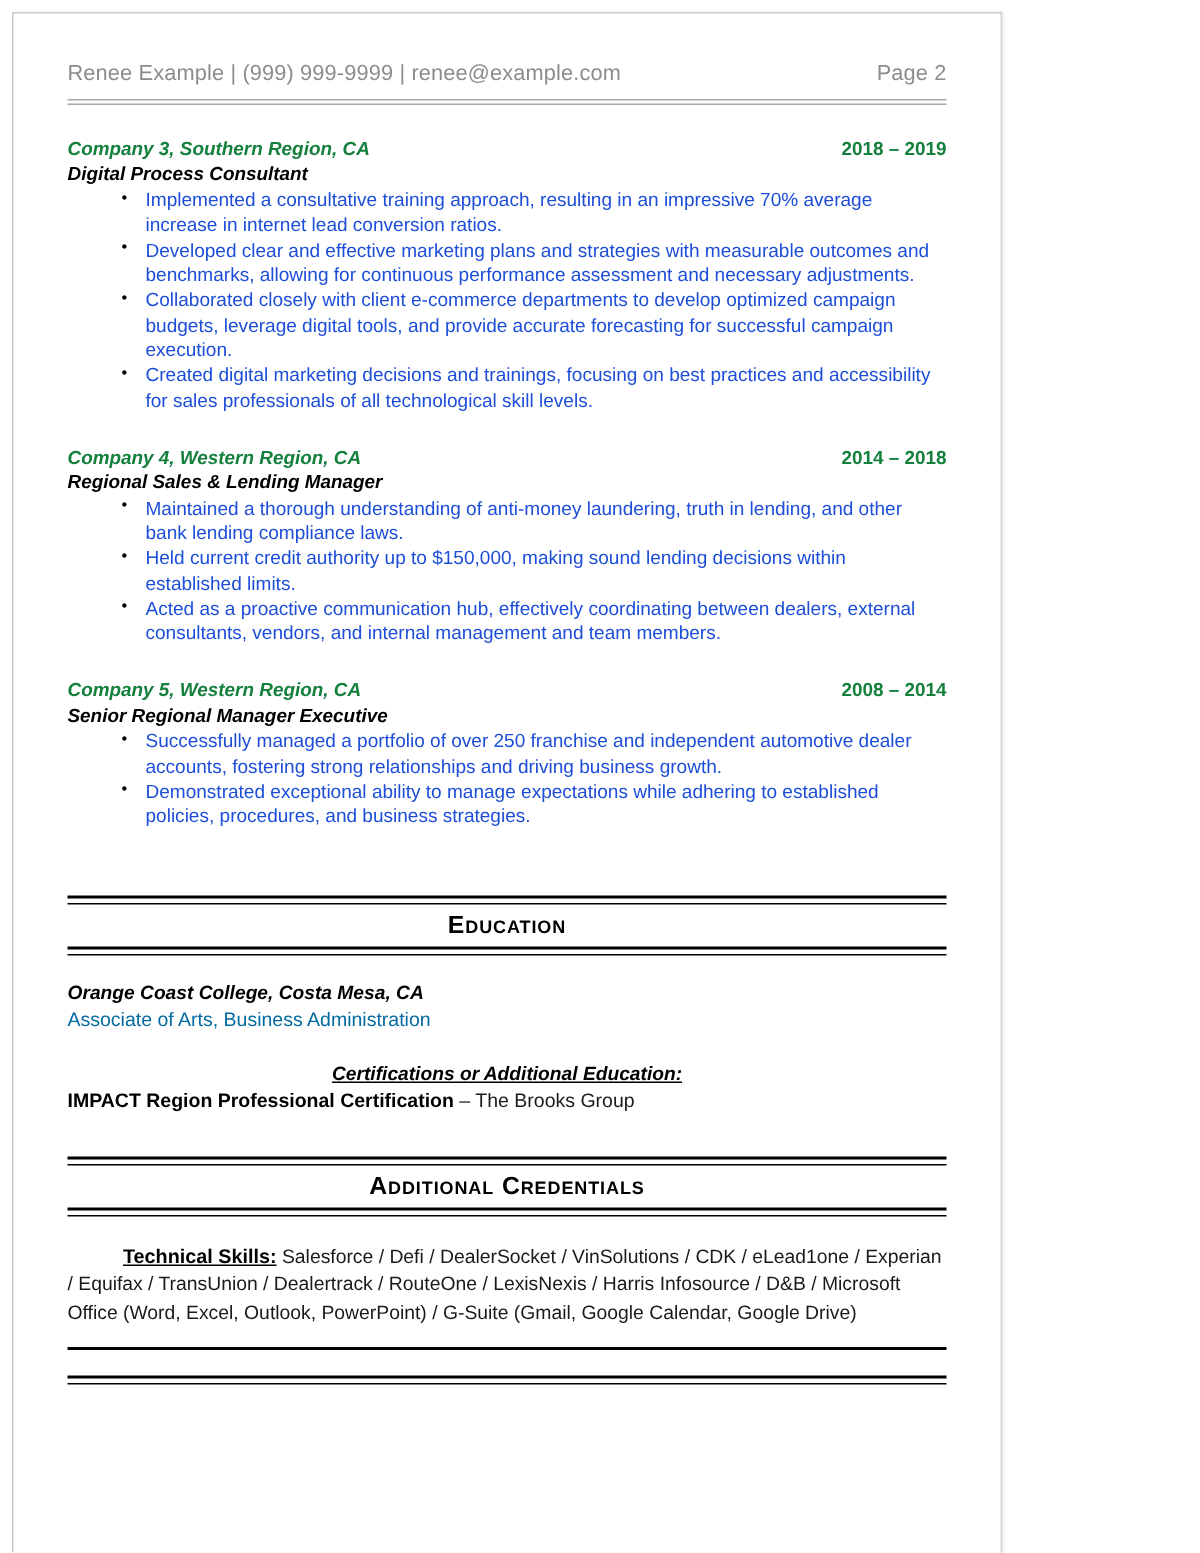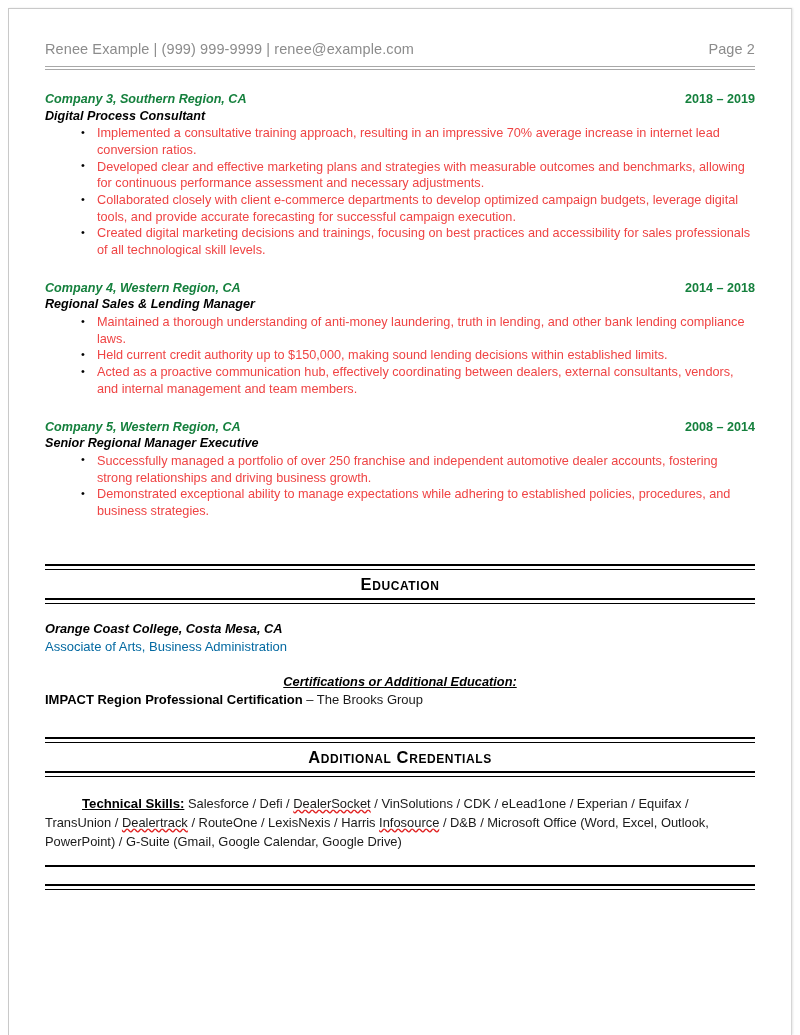--- a/index.html
+++ b/index.html
@@ -12,21 +12,21 @@
     height: 1035px;
     font-family: "Liberation Sans", sans-serif;
     overflow: hidden;
   }
 
   
   .page-wrap {
     position: absolute;
     left: 8px;
     top: 8px;
-    width: 784px;
+    width: 660px;
     height: 1027px;
     background: #ffffff;
     border-left: 1px solid #c9c9c9;
     border-top: 1px solid #c9c9c9;
     border-right: 1px solid #d6d6d6;
     box-sizing: border-box;
     box-shadow: 1px 0 2px rgba(0,0,0,0.10);
   }
   .page-inner {
     position: relative;
@@ -86,21 +86,21 @@
     margin: 1px 0 0 0;
     padding: 0;
     list-style: none;
   }
   ul.bullets li {
     position: relative;
     font-size: 12.7px;
     line-height: 1.315;
     padding-left: 52px;
     margin: 0;
-    color: #ef4444;
+    color: #1d4ed8;
   }
   ul.bullets li::before {
     content: "\2022";
     position: absolute;
     left: 36px;
     top: -0.5px;
     font-size: 11px;
     color: #000;
   }
 
@@ -167,21 +167,20 @@
     text-align: left;
   }
   .skills-label {
     font-weight: bold;
     text-decoration: underline;
     color: #000;
     font-size: 13.2px;
     margin-left: 37px;
   }
   .misspelled {
-    text-decoration: underline;
     text-decoration-color: #e02020;
     text-decoration-style: wavy;
     text-decoration-skip-ink: none;
   }
 
   .gap-lg { height: 44px; }
   .gap-md { height: 27px; }
   .gap-sm { height: 17px; }
   .gap-xs { height: 13px; }
 </style>

